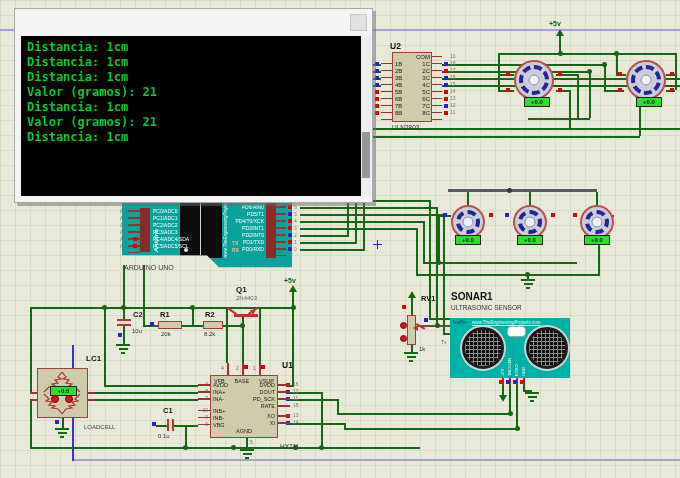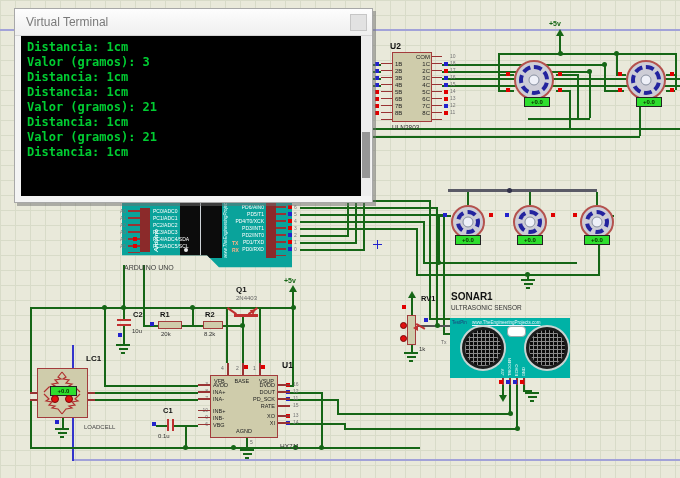--- a/index.html
+++ b/index.html
@@ -564,28 +564,24 @@
   <div class="sqa r" style="left:618px;top:88px"></div>
   <div class="sqa r" style="left:670px;top:72px"></div>
   <div class="sqa r" style="left:670px;top:88px"></div>
   <div class="sqa b" style="left:443px;top:213px"></div>
   <div class="sqa b" style="left:505px;top:213px"></div>
   <div class="sqa r" style="left:573px;top:213px"></div>
   <div class="sqa r" style="left:489px;top:213px"></div>
   <div class="sqa r" style="left:551px;top:213px"></div>
 
   <div id="twin">
-    <div id="ttitle">
-      <span>Virtual Terminal</span>
-    </div>
     <div id="tclose"></div>
     <div id="tbody">
       <div id="tlines">
         <span>Distancia: 1cm</span>
-        <span>Valor (gramos): 3</span>
         <span>Distancia: 1cm</span>
         <span>Distancia: 1cm</span>
         <span>Valor (gramos): 21</span>
         <span>Distancia: 1cm</span>
         <span>Valor (gramos): 21</span>
         <span>Distancia: 1cm</span>
       </div>
     </div>
     <div id="tscroll">
       <div id="tthumb"></div>

